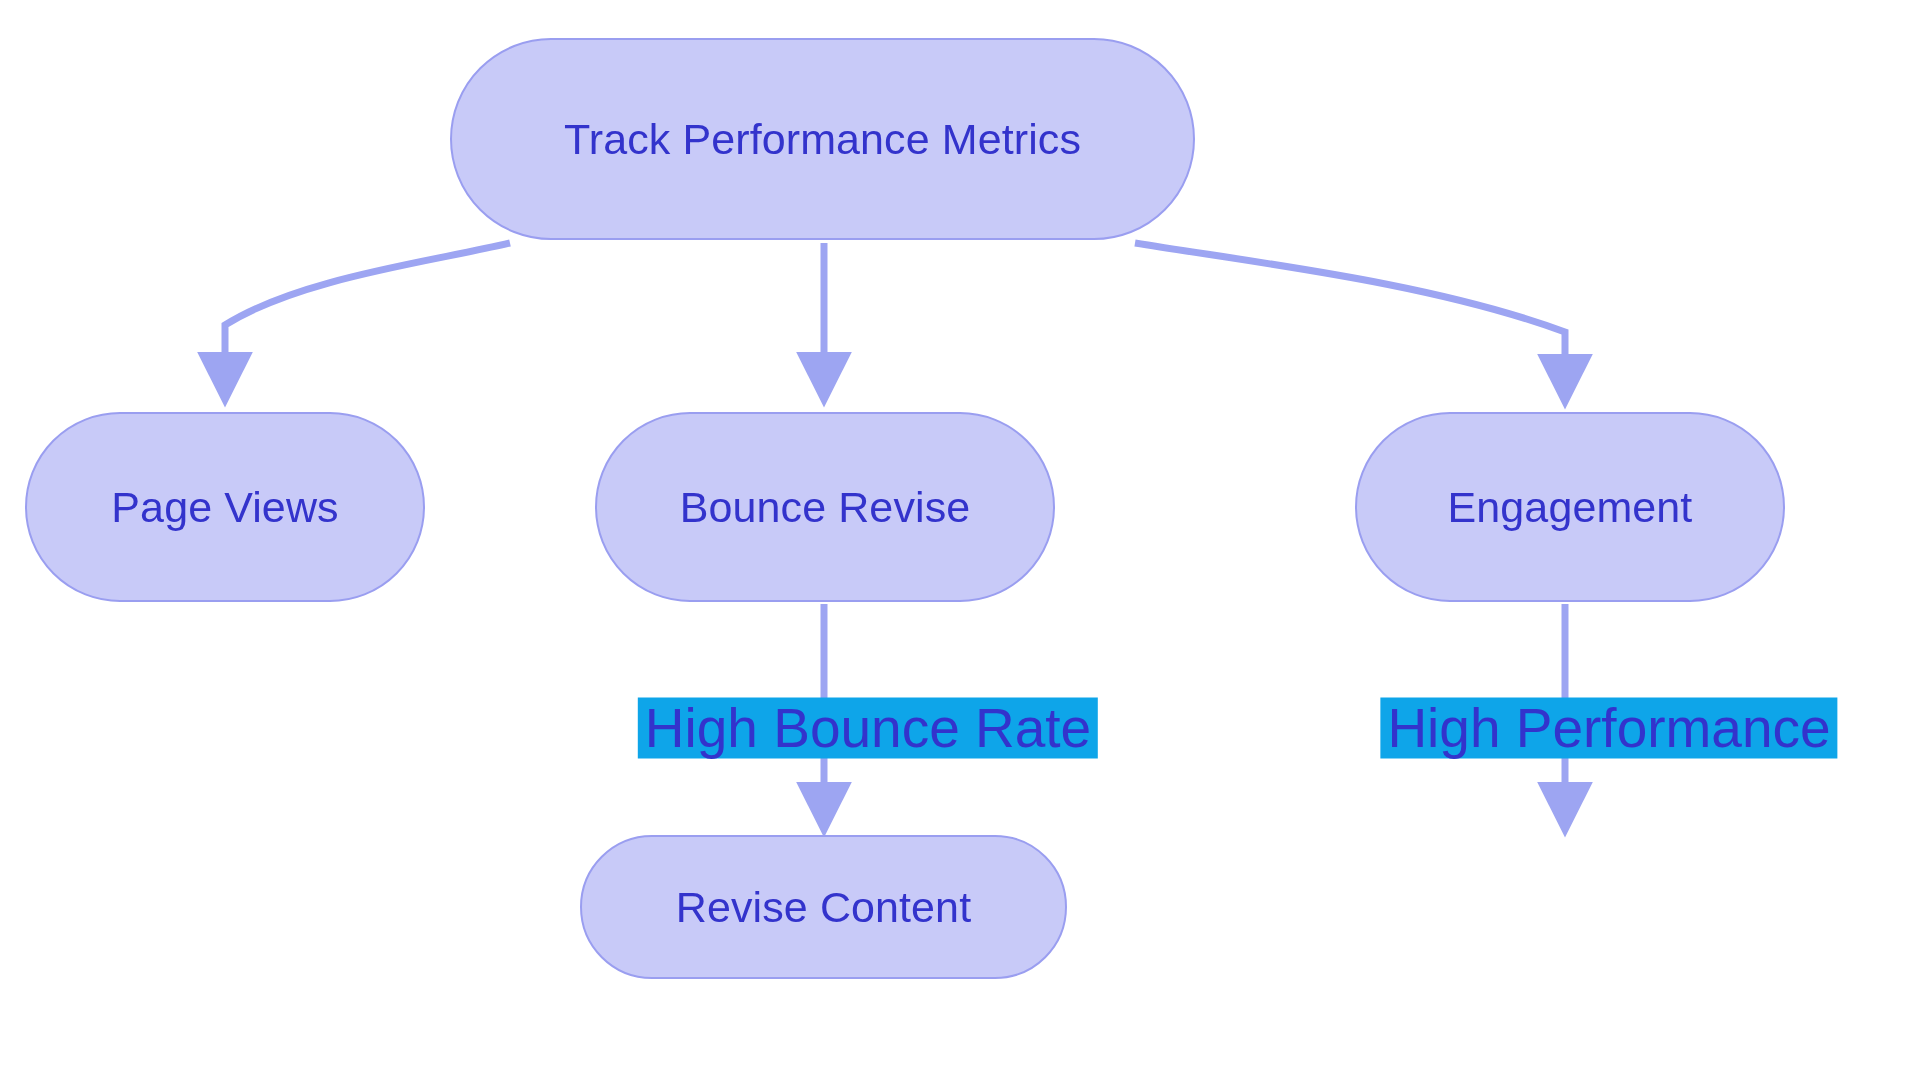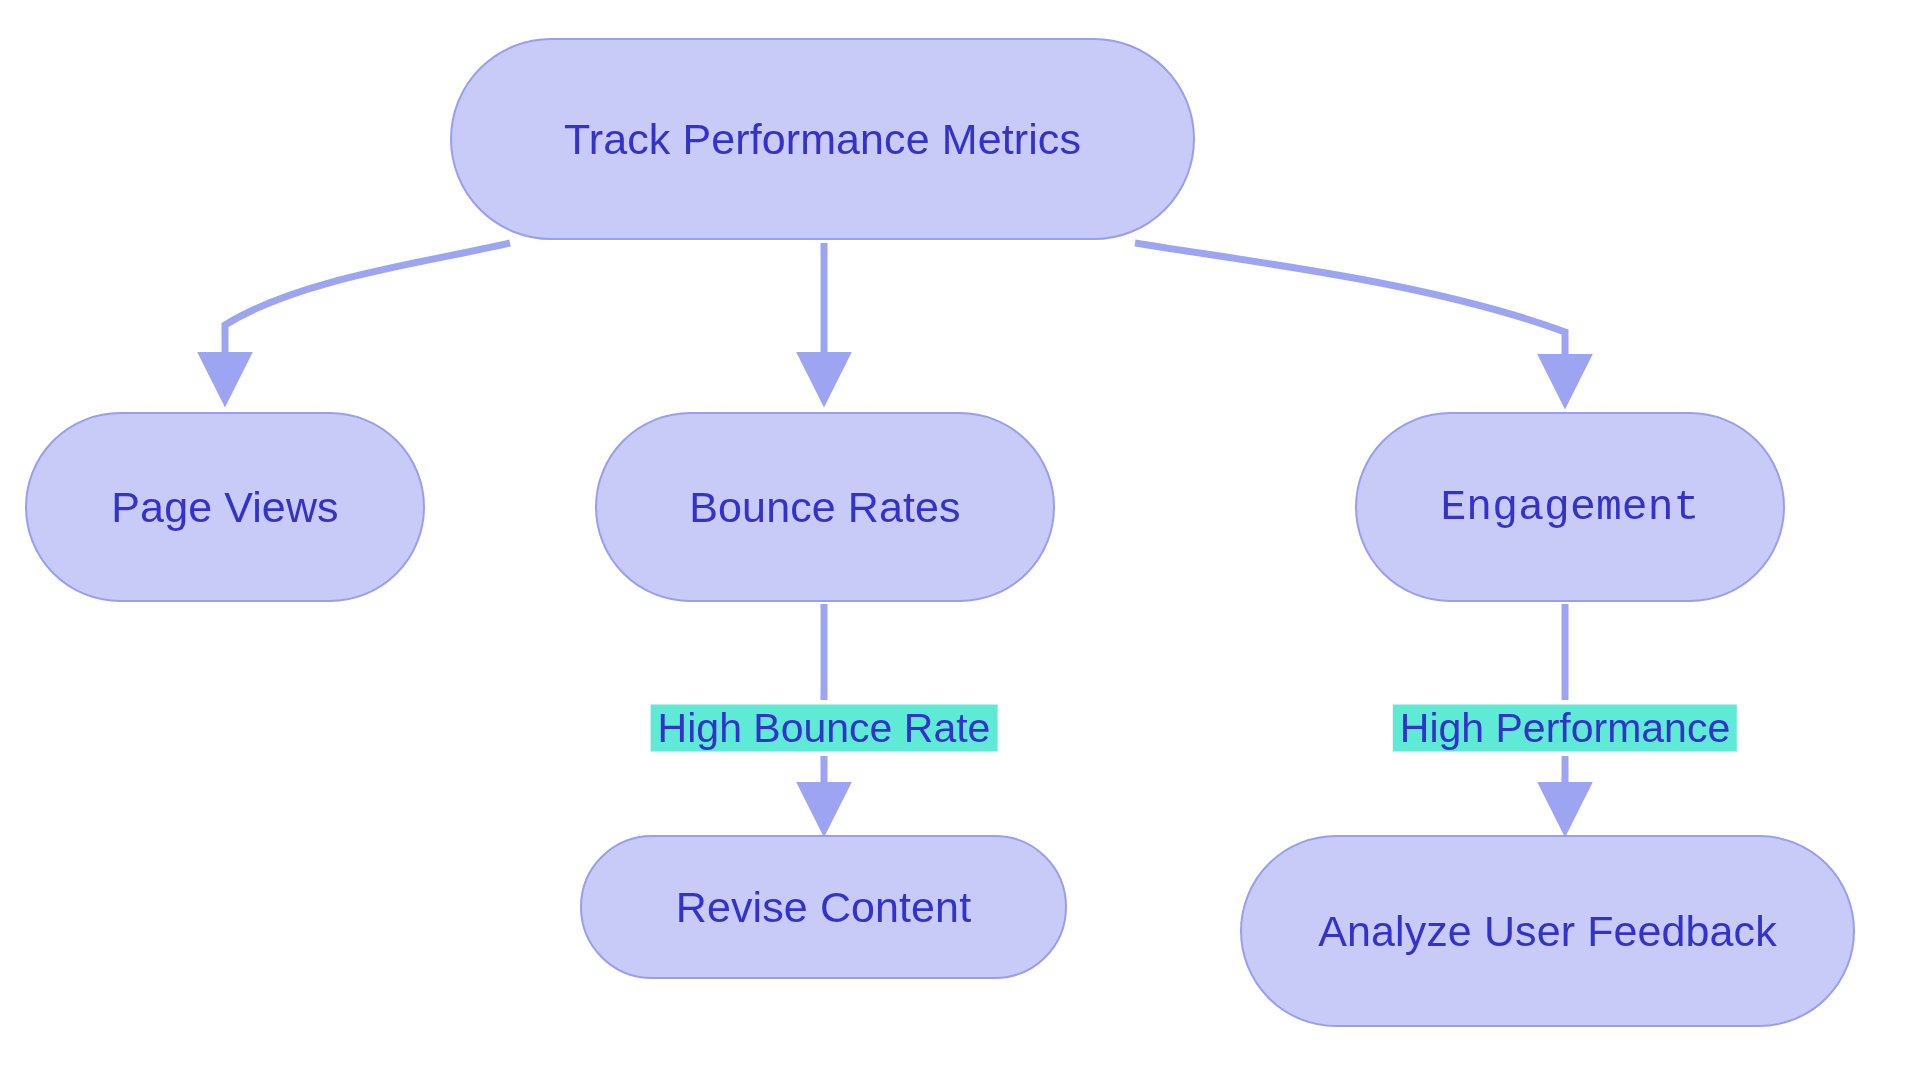--- a/index.html
+++ b/index.html
@@ -44,32 +44,33 @@
   .node-label {
     font-size: 43px;
     line-height: 1;
     font-weight: 400;
     letter-spacing: 0.1px;
     color: #3333cc;
   }
   .edge-label {
     position: absolute;
     color: #3333cc;
-    font-size: 41px;
+    font-size: 55px;
     line-height: 1;
     white-space: nowrap;
-    background: #5eead4;
+    background: #0ea5e9;
     padding: 3px 7px;
     transform: translate(-50%, -50%);
+    margin-left: 44px;
   }
   
   #node-root      { left: 450px;  top: 38px;  width: 745px; height: 202px; }
   #node-pageviews { left: 25px;   top: 412px; width: 400px; height: 190px; text-align: center; }
   #node-bounce    { left: 595px;  top: 412px; width: 460px; height: 190px; }
-  #node-engage    { left: 1355px; top: 412px; width: 430px; height: 190px; font-family: Liberation Mono, monospace; }
+  #node-engage    { left: 1355px; top: 412px; width: 430px; height: 190px; }
   #node-revise    { left: 580px;  top: 835px; width: 487px; height: 144px; }
   #node-analyze   { left: 1240px; top: 835px; width: 615px; height: 192px; }
 </style>
 </head>
 <body>
 
 <div id="diagram-root">
 
   <svg id="edge-layer" viewBox="0 0 1920 1083" width="1920" height="1083" xmlns="http://www.w3.org/2000/svg">
     <defs>
@@ -93,32 +94,29 @@
 
   <div class="node" id="node-root">
     <span class="node-label">Track Performance Metrics</span>
   </div>
 
   <div class="node" id="node-pageviews">
     <span class="node-label">Page Views</span>
   </div>
 
   <div class="node" id="node-bounce">
-    <span class="node-label">Bounce Rates</span>
+    <span class="node-label">Bounce Revise</span>
   </div>
 
   <div class="node" id="node-engage">
     <span class="node-label">Engagement</span>
   </div>
 
   <div class="node" id="node-revise">
     <span class="node-label">Revise Content</span>
   </div>
 
-  <div class="node" id="node-analyze">
-    <span class="node-label">Analyze User Feedback</span>
-  </div>
 
   <div class="edge-label" style="left:824px; top:728px;">High Bounce Rate</div>
 
   <div class="edge-label" style="left:1565px; top:728px;">High Performance</div>
 
 </div>
 
 </body></html>

